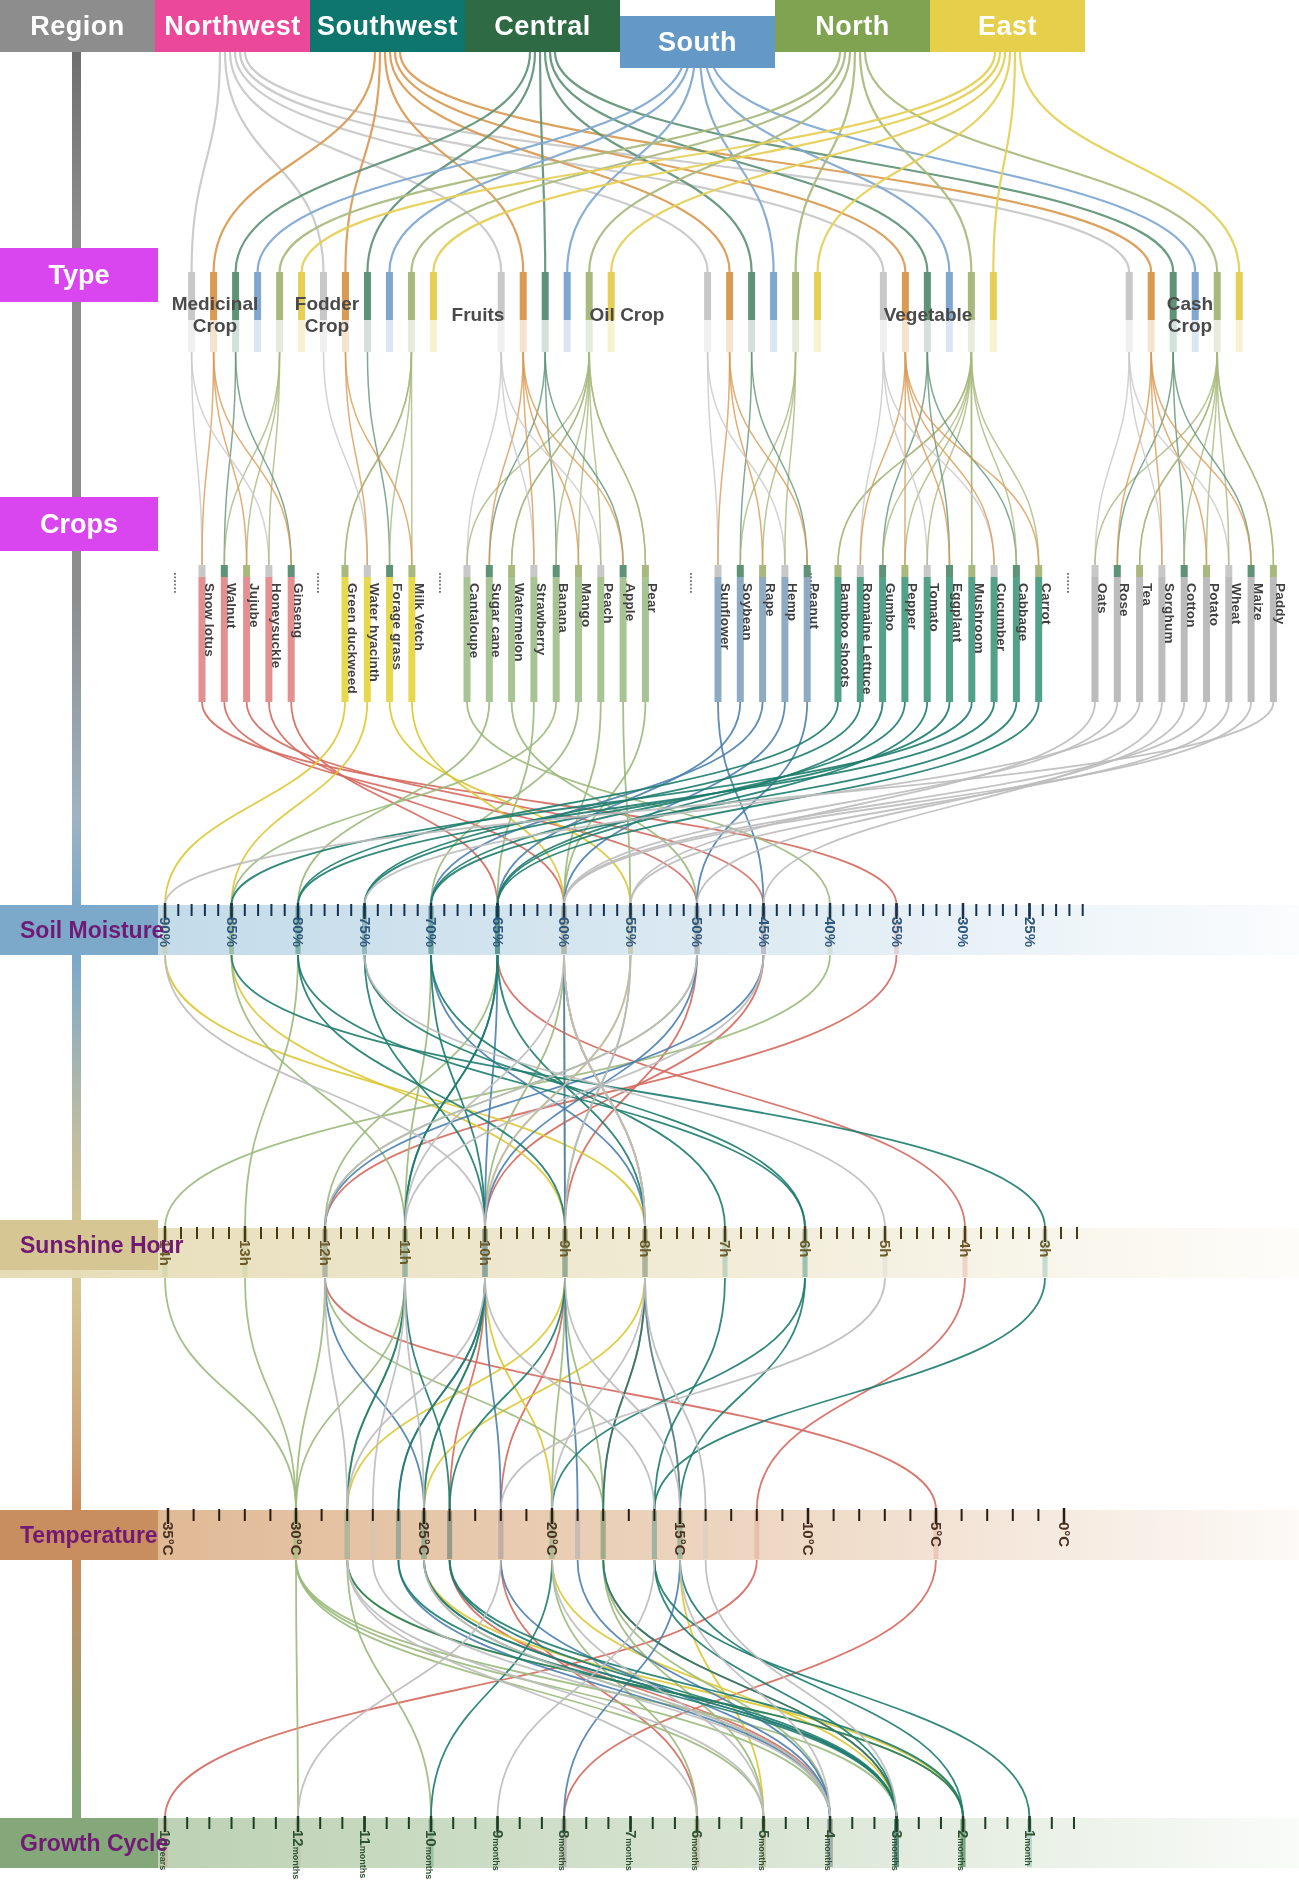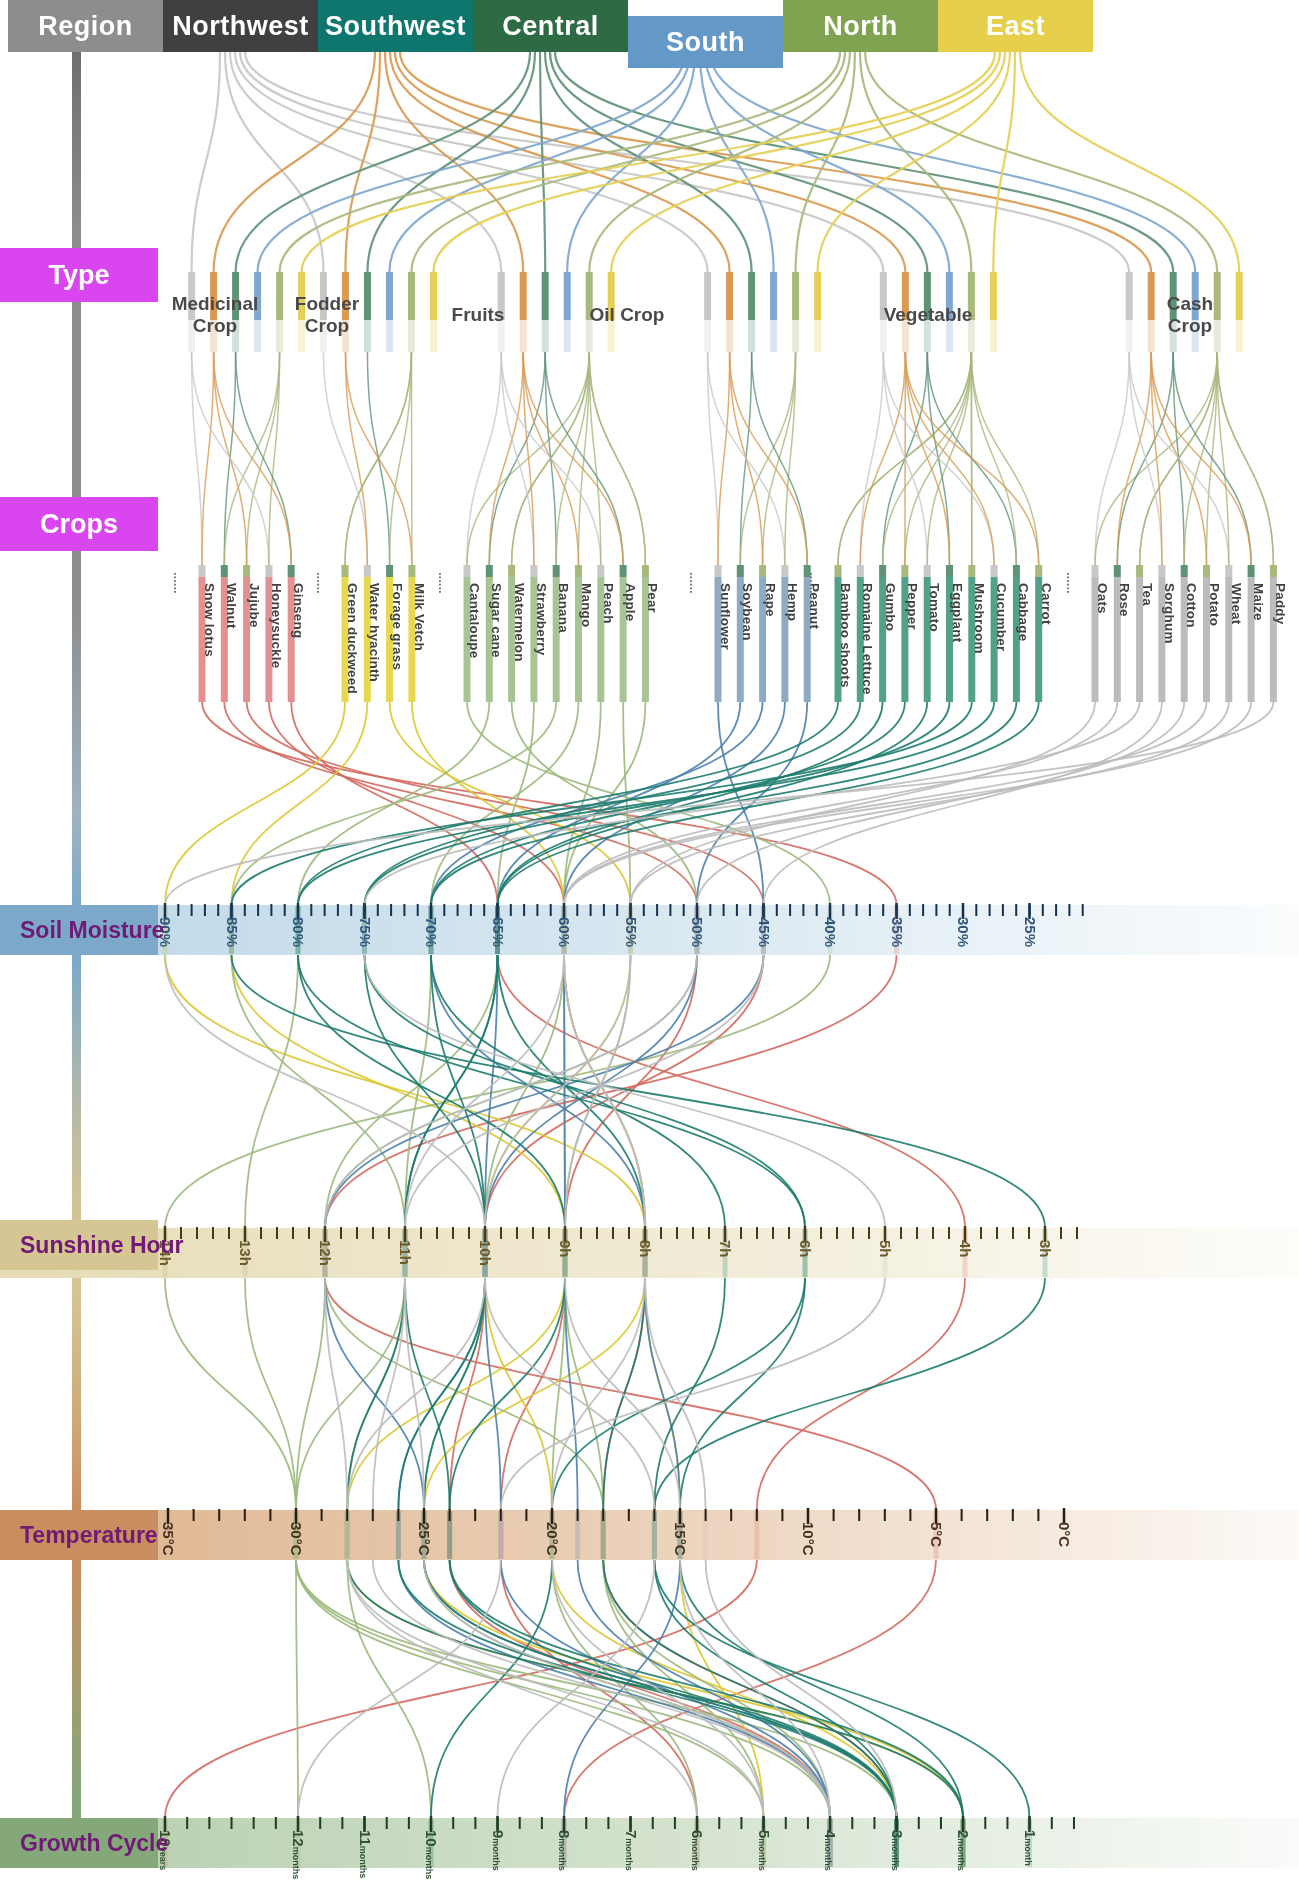--- a/index.html
+++ b/index.html
@@ -1,19 +1,19 @@
 <!DOCTYPE html>
 <html><head>
 <meta charset="utf-8">
 <style>
   html,body{margin:0;padding:0;background:#fff;}
   body{font-family:"Liberation Sans",sans-serif;}
   #stage{position:relative;width:1299px;height:1884px;background:#fff;overflow:hidden;}
   
-  #header{position:absolute;left:8px;top:0;height:52px;display:flex;z-index:4;}
+  #header{position:absolute;left:0;top:0;height:52px;display:flex;z-index:4;}
   .hbox{width:155px;height:52px;display:flex;align-items:center;justify-content:center;
         color:#fff;font-weight:bold;font-size:27px;letter-spacing:.5px;}
   
   #spine{position:absolute;left:72px;top:52px;width:9px;height:1816px;z-index:1;
     background:linear-gradient(180deg,#6f6f6f 0%,#8d8d8d 10%,#8d8d8d 30%,#9eb3c2 42%,
       #7ca9c9 47%,#7ca9c9 50%,#c2bd9f 60%,#d5c693 65%,#d5c693 68%,#cda677 76%,
       #c98e60 80%,#c98e60 83%,#a49b6f 90%,#84a87a 96%,#84a87a 100%);}
   .sidebox{position:absolute;left:0;width:158px;height:54px;background:#d946ef;color:#fff;
      font-weight:bold;font-size:27px;display:flex;align-items:center;justify-content:center;z-index:4;}
   
@@ -25,21 +25,21 @@
 </style>
 </head>
 <body>
 
 <div id="stage">
 
   <div id="spine"></div>
 
   <div id="header">
     <div class="hbox" style="background: rgb(141, 141, 141);">Region</div>
-    <div class="hbox" style="background: #404040;">Northwest</div>
+    <div class="hbox" style="background: #ec4899;">Northwest</div>
     <div class="hbox" style="background: #0f766e;">Southwest</div>
     <div class="hbox" style="background: rgb(46, 107, 68);">Central</div>
     <div class="hbox" style="background: rgb(100, 152, 198); margin-top: 16px;">South</div>
     <div class="hbox" style="background: rgb(127, 163, 81);">North</div>
     <div class="hbox" style="background: rgb(230, 207, 75);">East</div>
   </div>
 
   <div class="sidebox" style="top:248px;">Type</div>
   <div class="sidebox" style="top:497px;">Crops</div>
 

